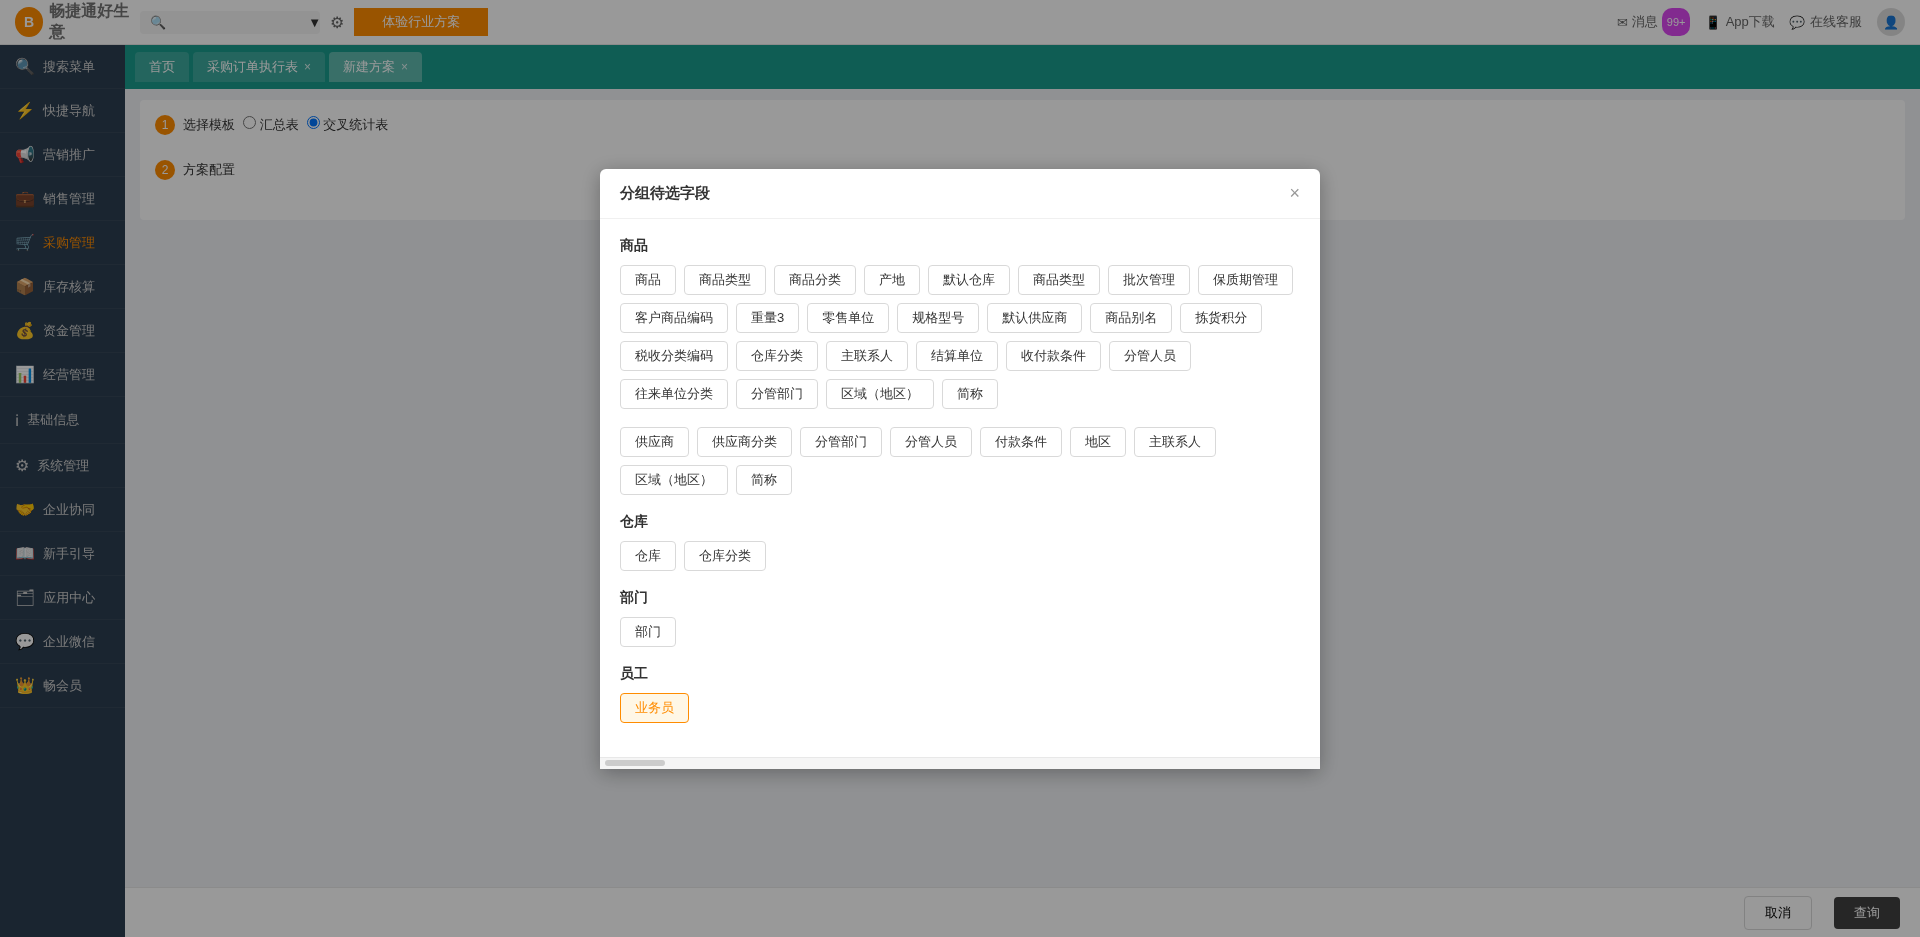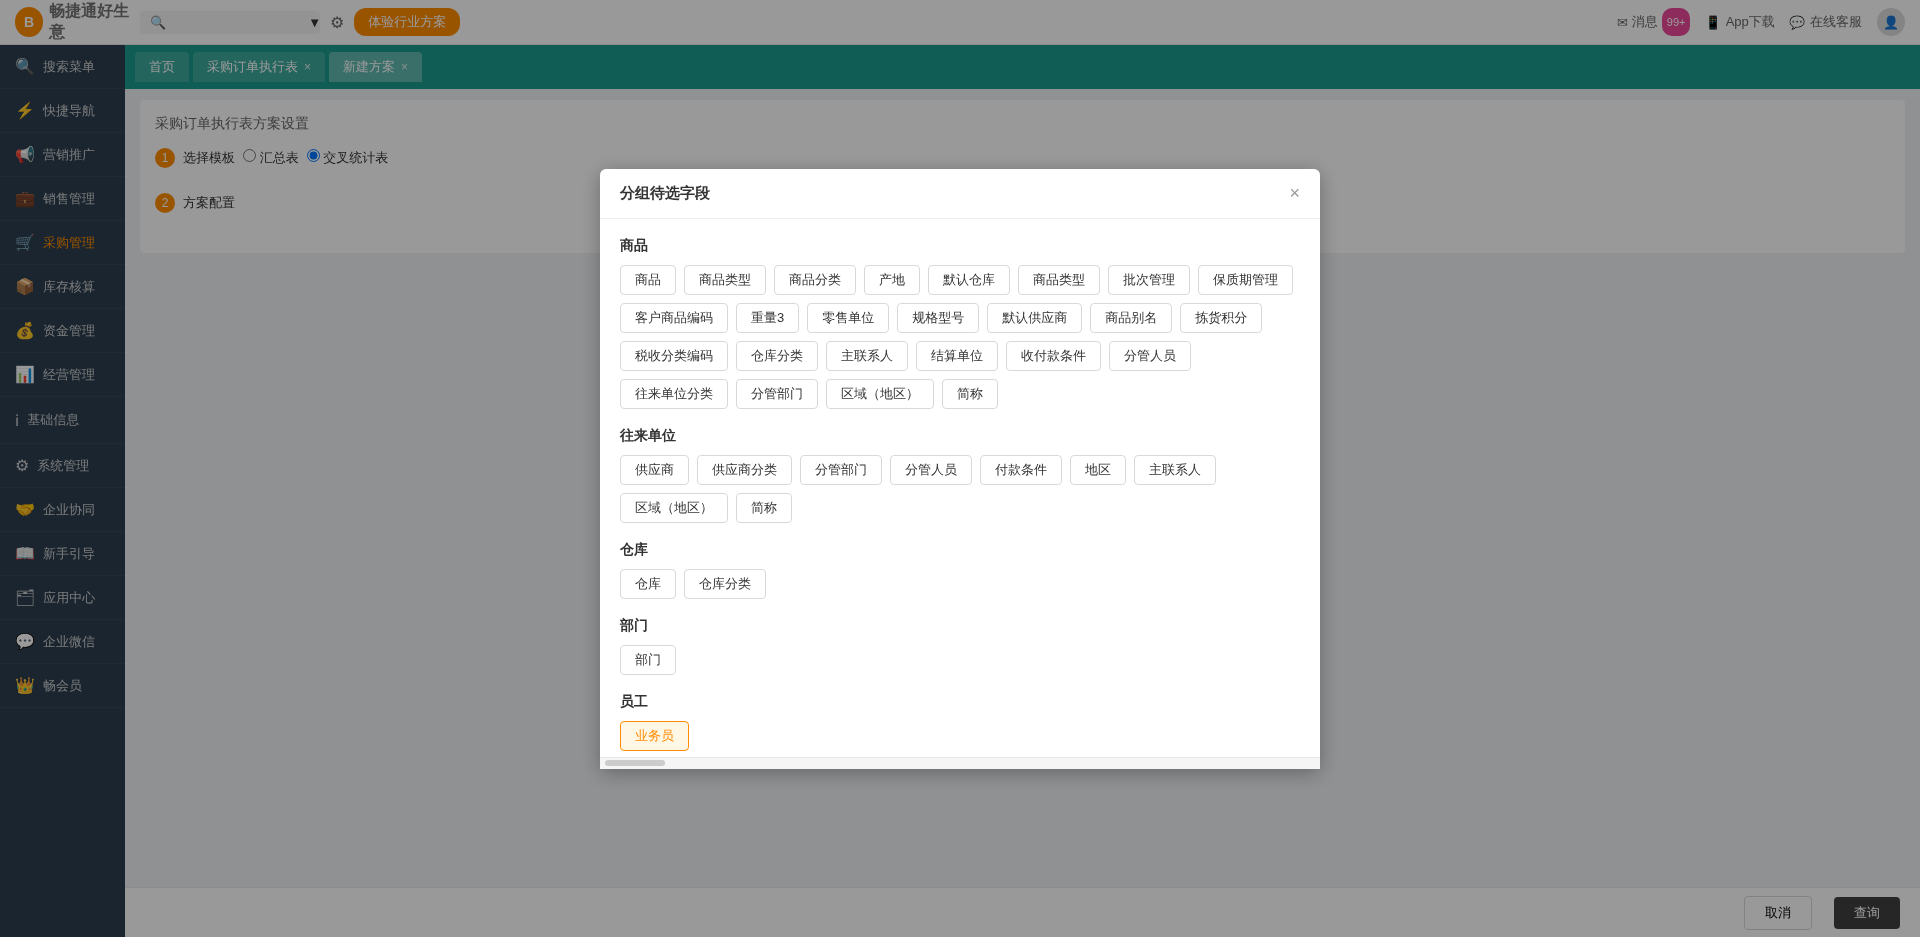--- a/index.html
+++ b/index.html
@@ -46,38 +46,38 @@
       gap: 6px;
       width: 180px;
     }
     .search-box input {
       border: none; background: transparent; outline: none; font-size: 13px; width: 130px;
     }
     .top-btn {
       background: #ff8c00;
       color: #fff;
       border: none;
-      border-radius: 12px;
-      padding: 5px 14px;
+      border-radius: 0;
+      padding: 5px 28px;
       cursor: pointer;
       font-size: 13px;
       text-align: right;
     }
     .gear-btn {
       background: none; border: none; cursor: pointer; font-size: 16px; color: #666;
     }
     .top-right {
       display: flex;
       align-items: center;
       gap: 15px;
       font-size: 13px;
       color: #666;
     }
     .badge {
-      background: #ec4899;
+      background: #d946ef;
       color: #fff;
       border-radius: 10px;
       font-size: 11px;
       padding: 8px 5px;
     }
 
     
     .tab-bar {
       height: 44px;
       background: #1a9b8c;
@@ -391,21 +391,20 @@
     <span class="tab-close">×</span>
   </div>
   <div class="tab-item active">
     <span>新建方案</span>
     <span class="tab-close">×</span>
   </div>
 </div>
 
 <div class="main-content">
   <div class="page-header">
-    <div class="page-title">采购订单执行表方案设置</div>
     <div class="step-section">
       <div class="step-label">
         <div class="step-num">1</div>
         <span>选择模板</span>
         <label>
           <input type="radio" name="template" style=""> <span>汇总表</span>
         </label>
         <label>
           <input type="radio" name="template" checked="" style=""> <span>交叉统计表</span>
         </label>
@@ -453,21 +452,20 @@
           <button class="field-tag">收付款条件</button>
           <button class="field-tag">分管人员</button>
           <button class="field-tag">往来单位分类</button>
           <button class="field-tag">分管部门</button>
           <button class="field-tag">区域（地区）</button>
           <button class="field-tag">简称</button>
         </div>
       </div>
 
       <div class="field-group">
-        <div class="field-group-title">往来单位</div>
         <div class="field-tags">
           <button class="field-tag">供应商</button>
           <button class="field-tag">供应商分类</button>
           <button class="field-tag">分管部门</button>
           <button class="field-tag">分管人员</button>
           <button class="field-tag">付款条件</button>
           <button class="field-tag">地区</button>
           <button class="field-tag">主联系人</button>
           <button class="field-tag">区域（地区）</button>
           <button class="field-tag">简称</button>

